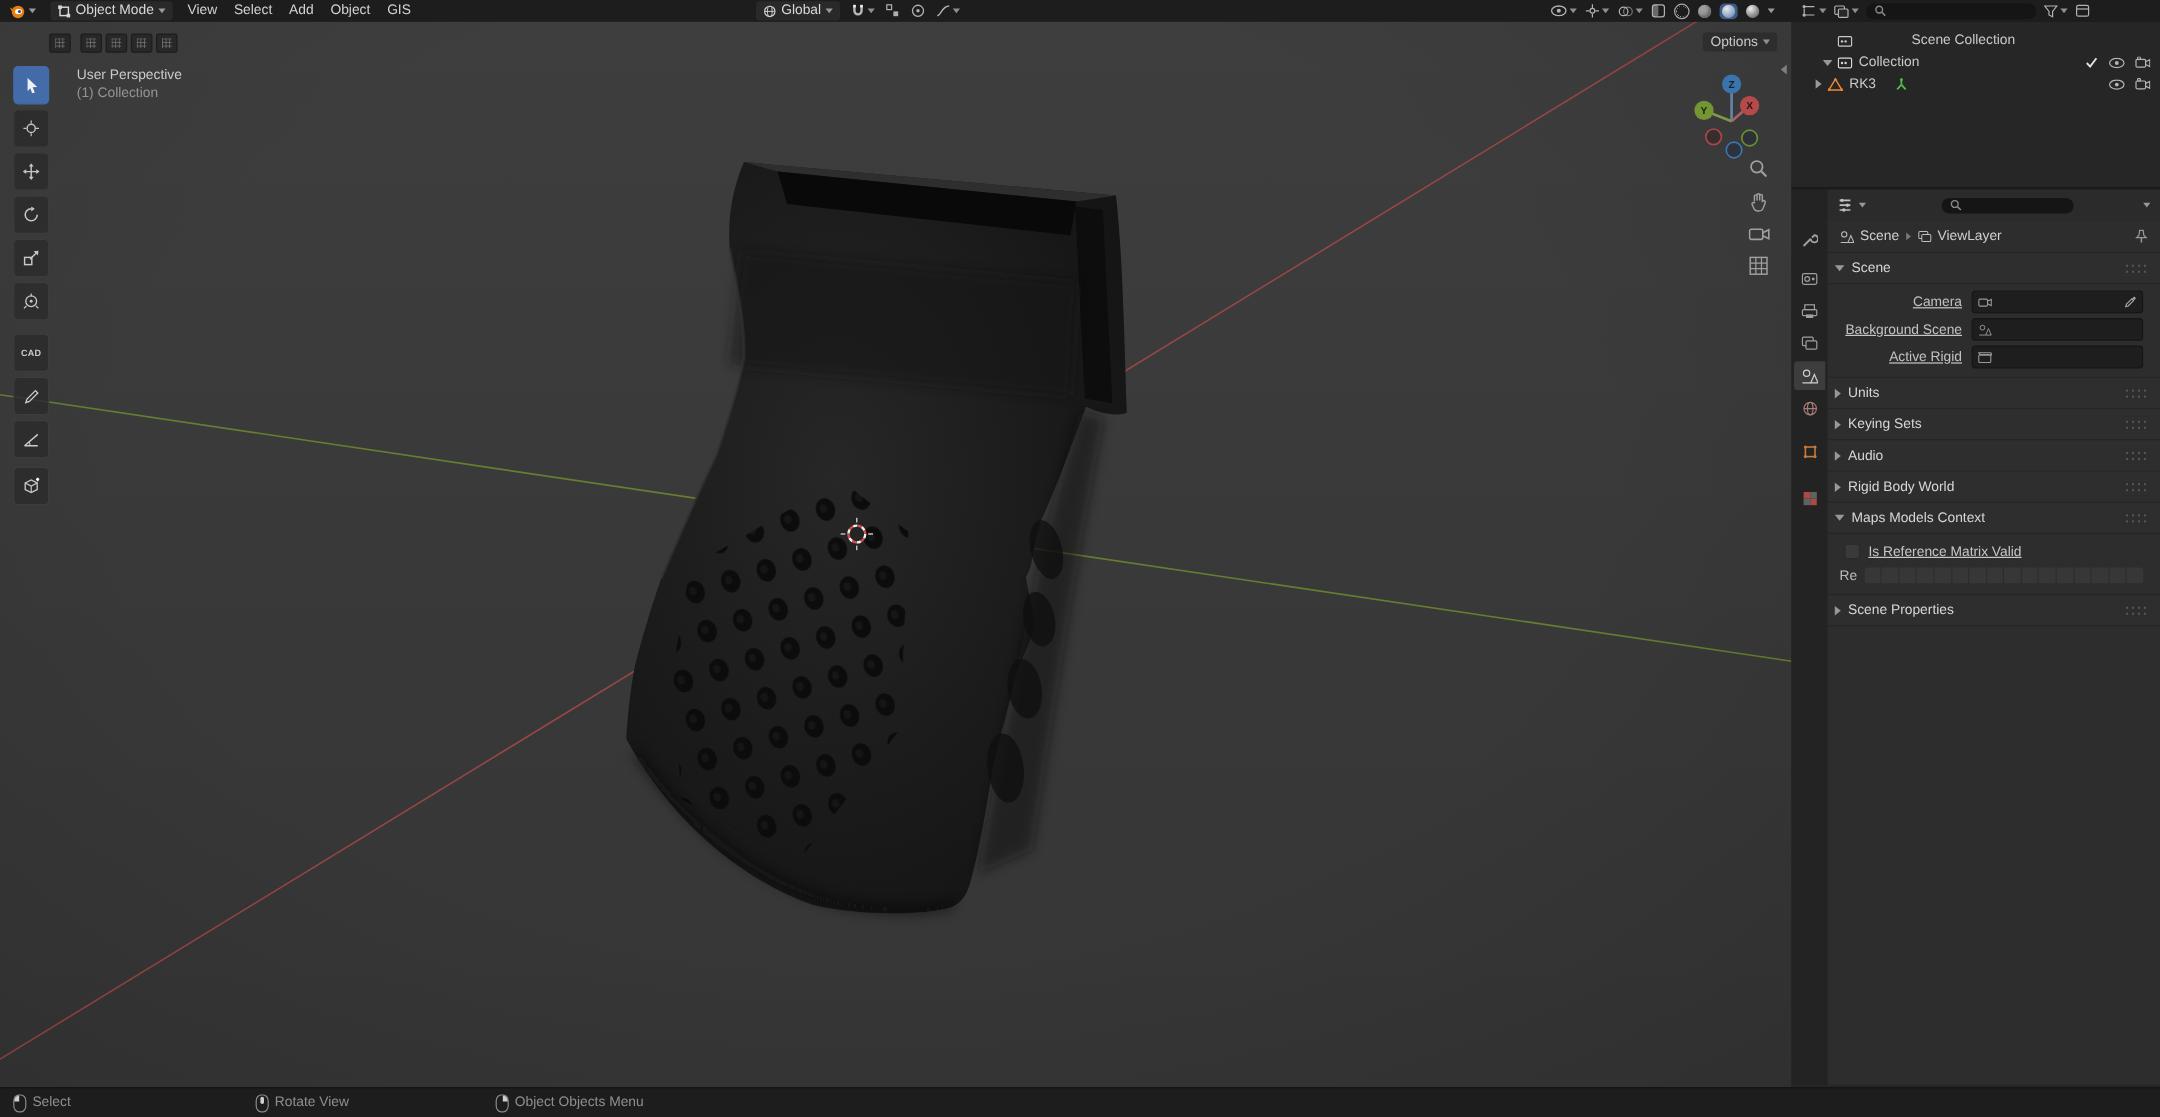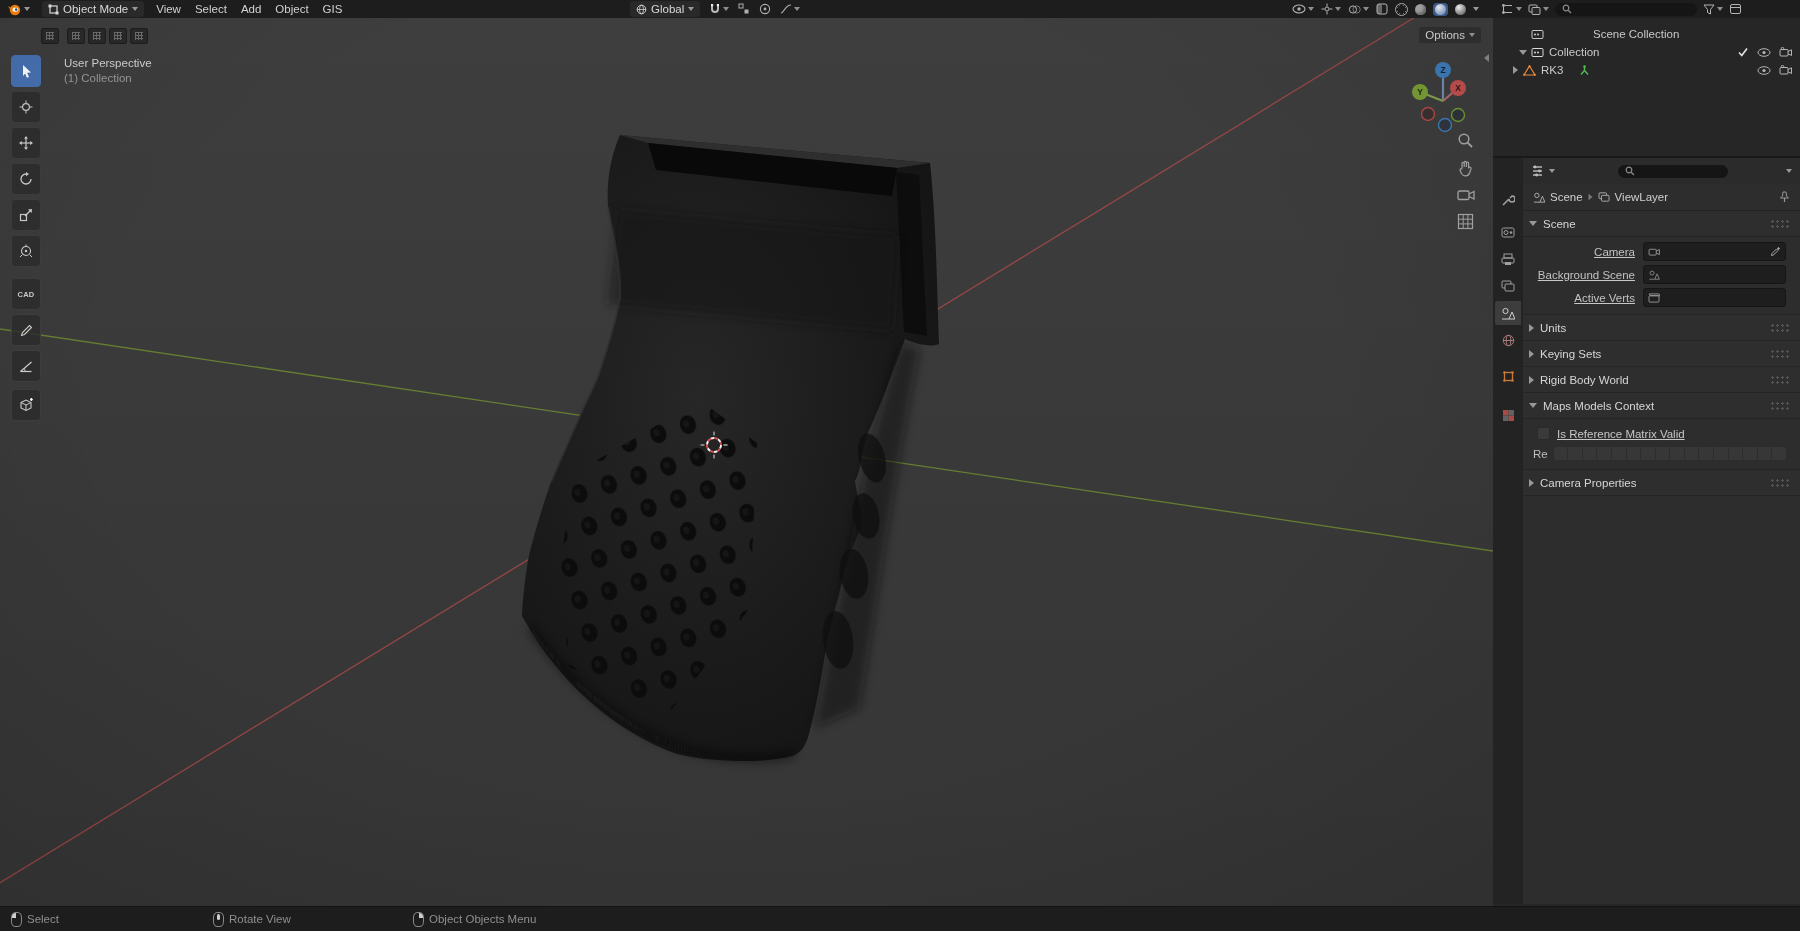--- a/index.html
+++ b/index.html
@@ -633,38 +633,43 @@
             <span class="f-label">Background Scene</span>
             <span class="f-field">
               <svg width="12" height="10" viewBox="0 0 14 13">
                   <circle cx="4.5" cy="4" r="2.6" fill="none" stroke="#9a9a9a"></circle>
                   <path d="M8 12 L11 5 L14 12 Z" fill="none" stroke="#9a9a9a"></path>
                   <line x1="1" y1="12" x2="8" y2="12" stroke="#9a9a9a"></line>
                 </svg>
             </span>
           </div>
           <div class="f-row">
-            <span class="f-label">Active Verts</span>
+            <span class="f-label">Active Rigid</span>
             <span class="f-field">
               <svg width="12" height="10" viewBox="0 0 13 11">
                   <rect x="1" y="3" width="11" height="7" rx="1" fill="none" stroke="#9a9a9a"></rect>
                   <path d="M1 3 L12 3 L10.5 1 L-0.5 1 Z" transform="translate(1.5,0)" fill="none" stroke="#9a9a9a"></path>
                 </svg>
             </span>
           </div>
         </div>
 
         <div class="p-row">
           <span class="tri-r"></span>
           <span>Units</span>
           <span class="dots"></span>
         </div>
         <div class="p-row">
           <span class="tri-r"></span>
           <span>Keying Sets</span>
+          <span class="dots"></span>
+        </div>
+        <div class="p-row">
+          <span class="tri-r"></span>
+          <span>Audio</span>
           <span class="dots"></span>
         </div>
         <div class="p-row">
           <span class="tri-r"></span>
           <span>Rigid Body World</span>
           <span class="dots"></span>
         </div>
 
         <div class="p-row">
           <span class="tri-d"></span>
@@ -694,21 +699,21 @@
                 <i></i>
                 <i></i>
                 <i></i>
                 <i></i>
             </span>
           </div>
         </div>
 
         <div class="p-row">
           <span class="tri-r"></span>
-          <span>Camera Properties</span>
+          <span>Scene Properties</span>
           <span class="dots"></span>
         </div>
       </div>
     </div>
   </div>
 
   <div class="statusbar">
     <span class="sb-item" style="left:11px;">
       <span class="mouse l">
           <i></i>

